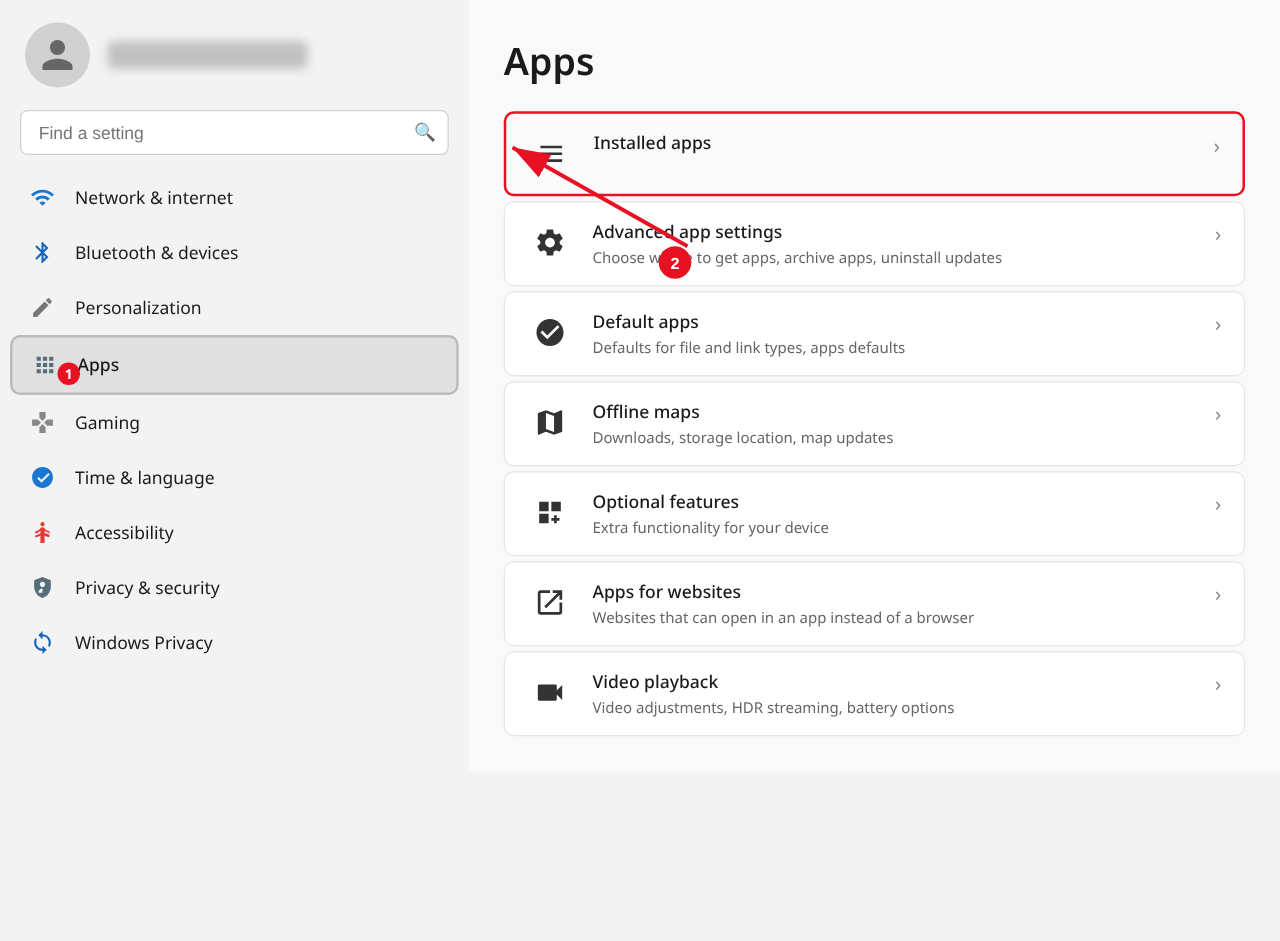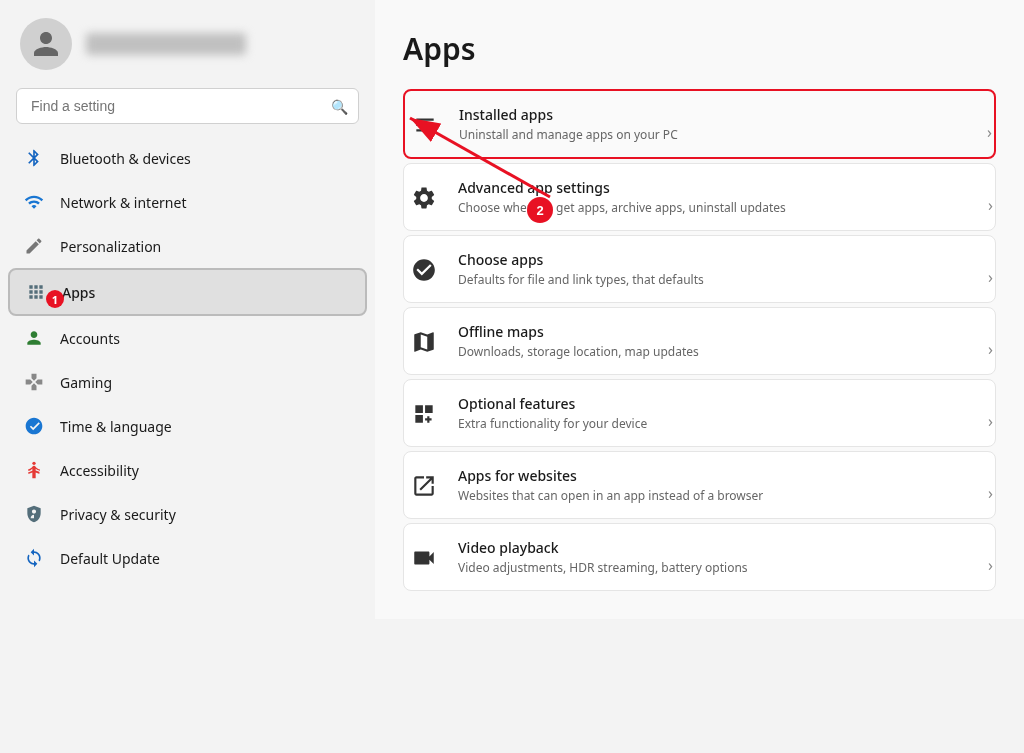--- a/index.html
+++ b/index.html
@@ -147,24 +147,24 @@
     }
 
     .settings-list {
       display: flex;
       flex-direction: column;
       gap: 4px;
     }
 
     .settings-item {
       display: flex;
-      align-items: flex-end;
+      align-items: flex-start;
       background: #ffffff;
       border-radius: 8px;
-      padding: 14px 2px;
+      padding: 14px 18px;
       cursor: pointer;
       border: 1px solid #e5e5e5;
       position: relative;
       transition: background 0.15s;
     }
 
     .settings-item.highlighted {
       border: 2px solid #e81123;
       background: #fafafa;
     }
@@ -240,58 +240,50 @@
   </div>
 
   <div class="search-box">
     <input class="search-input" type="text" placeholder="Find a setting" style="">
     <span class="search-icon-wrap">🔍</span>
   </div>
 
   <ul class="nav-list">
     <li class="nav-item">
       <span class="nav-icon">
+        <svg width="20" height="20" viewBox="0 0 24 24" fill="#1976d2">
+            <path d="M1 9l2 2c4.97-4.97 13.03-4.97 18 0l2-2C16.93 2.93 7.08 2.93 1 9zm8 8l3 3 3-3a4.237 4.237 0 00-6 0zm-4-4l2 2a7.074 7.074 0 0110 0l2-2C15.14 9.14 8.87 9.14 5 13z"></path>
+          </svg>
+      </span>
+      <span>Network &amp; internet</span>
+    </li>
+    <li class="nav-item">
+      <span class="nav-icon">
         <svg width="20" height="20" viewBox="0 0 24 24" fill="#1565c0">
             <path d="M17.71 7.71L12 2h-1v7.59L6.41 5 5 6.41 10.59 12 5 17.59 6.41 19 11 14.41V22h1l5.71-5.71-4.3-4.29 4.3-4.29zM13 5.83l1.88 1.88L13 9.59V5.83zm1.88 10.46L13 18.17v-3.76l1.88 1.88z"></path>
           </svg>
       </span>
       <span>Bluetooth &amp; devices</span>
     </li>
     <li class="nav-item">
       <span class="nav-icon">
-        <svg width="20" height="20" viewBox="0 0 24 24" fill="#1976d2">
-            <path d="M1 9l2 2c4.97-4.97 13.03-4.97 18 0l2-2C16.93 2.93 7.08 2.93 1 9zm8 8l3 3 3-3a4.237 4.237 0 00-6 0zm-4-4l2 2a7.074 7.074 0 0110 0l2-2C15.14 9.14 8.87 9.14 5 13z"></path>
-          </svg>
-      </span>
-      <span>Network &amp; internet</span>
-    </li>
-    <li class="nav-item">
-      <span class="nav-icon">
         <svg width="20" height="20" viewBox="0 0 24 24" fill="#777">
             <path d="M3 17.25V21h3.75L17.81 9.94l-3.75-3.75L3 17.25zM20.71 7.04c.39-.39.39-1.02 0-1.41l-2.34-2.34c-.39-.39-1.02-.39-1.41 0l-1.83 1.83 3.75 3.75 1.83-1.83z"></path>
           </svg>
       </span>
       <span>Personalization</span>
     </li>
     <li class="nav-item active" style="border:2px solid #bbb; position:relative;">
       <span class="nav-icon">
         <svg width="20" height="20" viewBox="0 0 24 24" fill="#546e7a">
             <path d="M4 8h4V4H4v4zm6 12h4v-4h-4v4zm-6 0h4v-4H4v4zm0-6h4v-4H4v4zm6 0h4v-4h-4v4zm6-10v4h4V4h-4zm-6 4h4V4h-4v4zm6 6h4v-4h-4v4zm0 6h4v-4h-4v4z"></path>
           </svg>
       </span>
       <span>Apps</span>
       <div class="badge">1</div>
-    </li>
-    <li class="nav-item">
-      <span class="nav-icon">
-        <svg width="20" height="20" viewBox="0 0 24 24" fill="#2e7d32">
-            <path d="M12 12c2.21 0 4-1.79 4-4s-1.79-4-4-4-4 1.79-4 4 1.79 4 4 4zm0 2c-2.67 0-8 1.34-8 4v2h16v-2c0-2.66-5.33-4-8-4z"></path>
-          </svg>
-      </span>
-      <span>Accounts</span>
     </li>
     <li class="nav-item">
       <span class="nav-icon">
         <svg width="20" height="20" viewBox="0 0 24 24" fill="#888">
             <path d="M15 7.5V2H9v5.5l3 3 3-3zM7.5 9H2v6h5.5l3-3-3-3zM9 16.5V22h6v-5.5l-3-3-3 3zM16.5 9l-3 3 3 3H22V9h-5.5z"></path>
           </svg>
       </span>
       <span>Gaming</span>
     </li>
     <li class="nav-item">
@@ -318,40 +310,39 @@
           </svg>
       </span>
       <span>Privacy &amp; security</span>
     </li>
     <li class="nav-item">
       <span class="nav-icon">
         <svg width="20" height="20" viewBox="0 0 24 24" fill="#1565c0">
             <path d="M12 4V1L8 5l4 4V6c3.31 0 6 2.69 6 6 0 1.01-.25 1.97-.7 2.8l1.46 1.46C19.54 15.03 20 13.57 20 12c0-4.42-3.58-8-8-8zm0 14c-3.31 0-6-2.69-6-6 0-1.01.25-1.97.7-2.8L5.24 7.74C4.46 8.97 4 10.43 4 12c0 4.42 3.58 8 8 8v3l4-4-4-4v3z"></path>
           </svg>
       </span>
-      <span>Default Update</span>
+      <span>Windows Privacy</span>
     </li>
   </ul>
 </div>
 
 <div class="main-wrapper">
   <div class="main-content">
     <h1 class="page-title">Apps</h1>
 
     <div class="settings-list">
 
       <div class="settings-item highlighted" style="position:relative;">
         <div class="settings-item-icon">
           <svg width="26" height="26" viewBox="0 0 24 24" fill="#333">
               <path d="M4 6h16v2H4zm0 5h16v2H4zm0 5h16v2H4z"></path>
             </svg>
         </div>
         <div class="settings-item-text">
           <div class="settings-item-title">Installed apps</div>
-          <div class="settings-item-desc">Uninstall and manage apps on your PC</div>
         </div>
         <span class="chevron">›</span>
       </div>
 
       <div class="settings-item">
         <div class="settings-item-icon">
           <svg width="26" height="26" viewBox="0 0 24 24" fill="#333">
               <path d="M19.14 12.94c.04-.3.06-.61.06-.94 0-.32-.02-.64-.07-.94l2.03-1.58c.18-.14.23-.41.12-.61l-1.92-3.32c-.12-.22-.37-.29-.59-.22l-2.39.96c-.5-.38-1.03-.7-1.62-.94l-.36-2.54c-.04-.24-.24-.41-.48-.41h-3.84c-.24 0-.43.17-.47.41l-.36 2.54c-.59.24-1.13.57-1.62.94l-2.39-.96c-.22-.08-.47 0-.59.22L2.74 8.87c-.12.21-.08.47.12.61l2.03 1.58c-.05.3-.09.63-.09.94s.02.64.07.94l-2.03 1.58c-.18.14-.23.41-.12.61l1.92 3.32c.12.22.37.29.59.22l2.39-.96c.5.38 1.03.7 1.62.94l.36 2.54c.05.24.24.41.48.41h3.84c.24 0 .44-.17.47-.41l.36-2.54c.59-.24 1.13-.56 1.62-.94l2.39.96c.22.08.47 0 .59-.22l1.92-3.32c.12-.22.07-.47-.12-.61l-2.01-1.58zM12 15.6c-1.98 0-3.6-1.62-3.6-3.6s1.62-3.6 3.6-3.6 3.6 1.62 3.6 3.6-1.62 3.6-3.6 3.6z"></path>
             </svg>
         </div>
@@ -362,22 +353,22 @@
         <span class="chevron">›</span>
       </div>
 
       <div class="settings-item">
         <div class="settings-item-icon">
           <svg width="26" height="26" viewBox="0 0 24 24" fill="#333">
               <path d="M12 2C6.48 2 2 6.48 2 12s4.48 10 10 10 10-4.48 10-10S17.52 2 12 2zm-2 15l-5-5 1.41-1.41L10 14.17l7.59-7.59L19 8l-9 9z"></path>
             </svg>
         </div>
         <div class="settings-item-text">
-          <div class="settings-item-title">Choose apps</div>
-          <div class="settings-item-desc">Defaults for file and link types, that defaults</div>
+          <div class="settings-item-title">Default apps</div>
+          <div class="settings-item-desc">Defaults for file and link types, apps defaults</div>
         </div>
         <span class="chevron">›</span>
       </div>
 
       <div class="settings-item">
         <div class="settings-item-icon">
           <svg width="26" height="26" viewBox="0 0 24 24" fill="#333">
               <path d="M20.5 3l-.16.03L15 5.1 9 3 3.36 4.9c-.21.07-.36.25-.36.48V20.5c0 .28.22.5.5.5l.16-.03L9 18.9l6 2.1 5.64-1.9c.21-.07.36-.25.36-.48V3.5c0-.28-.22-.5-.5-.5zM15 19l-6-2.11V5l6 2.11V19z"></path>
             </svg>
         </div>

